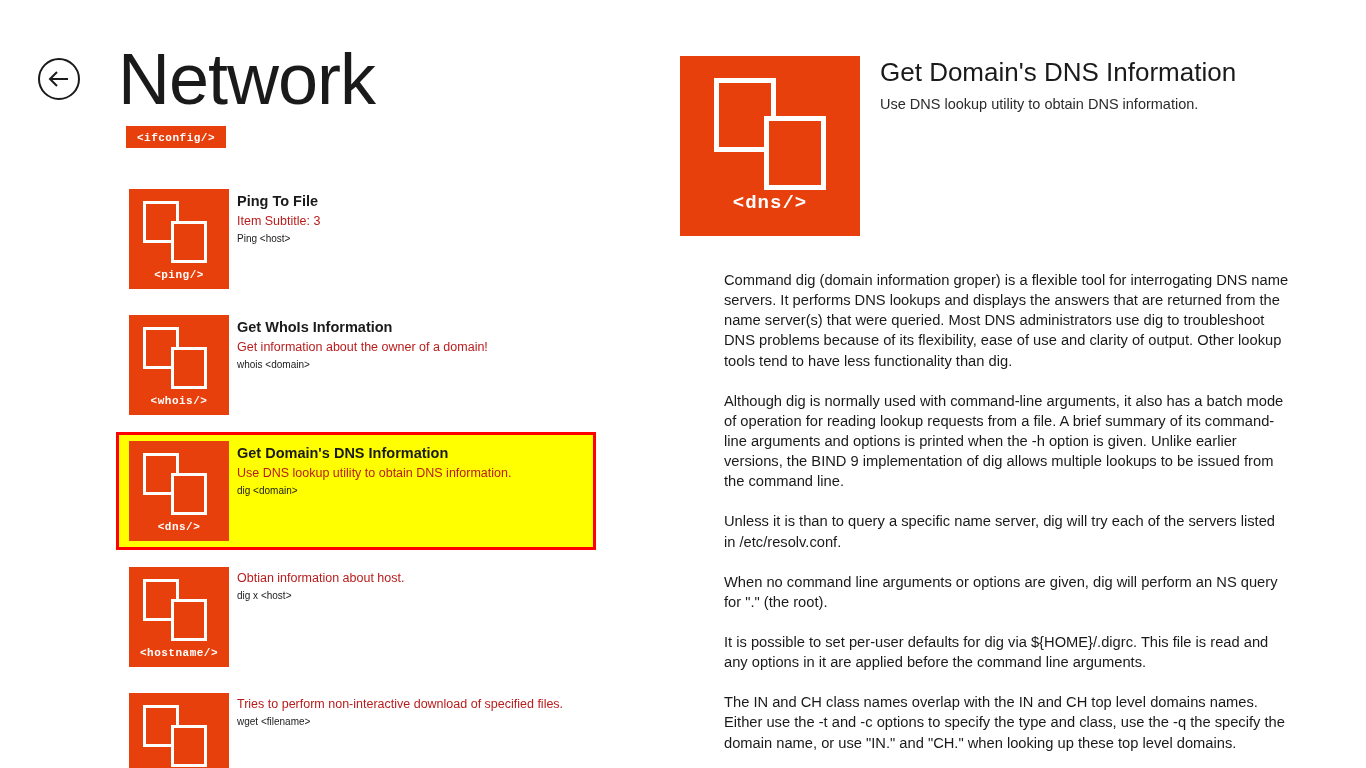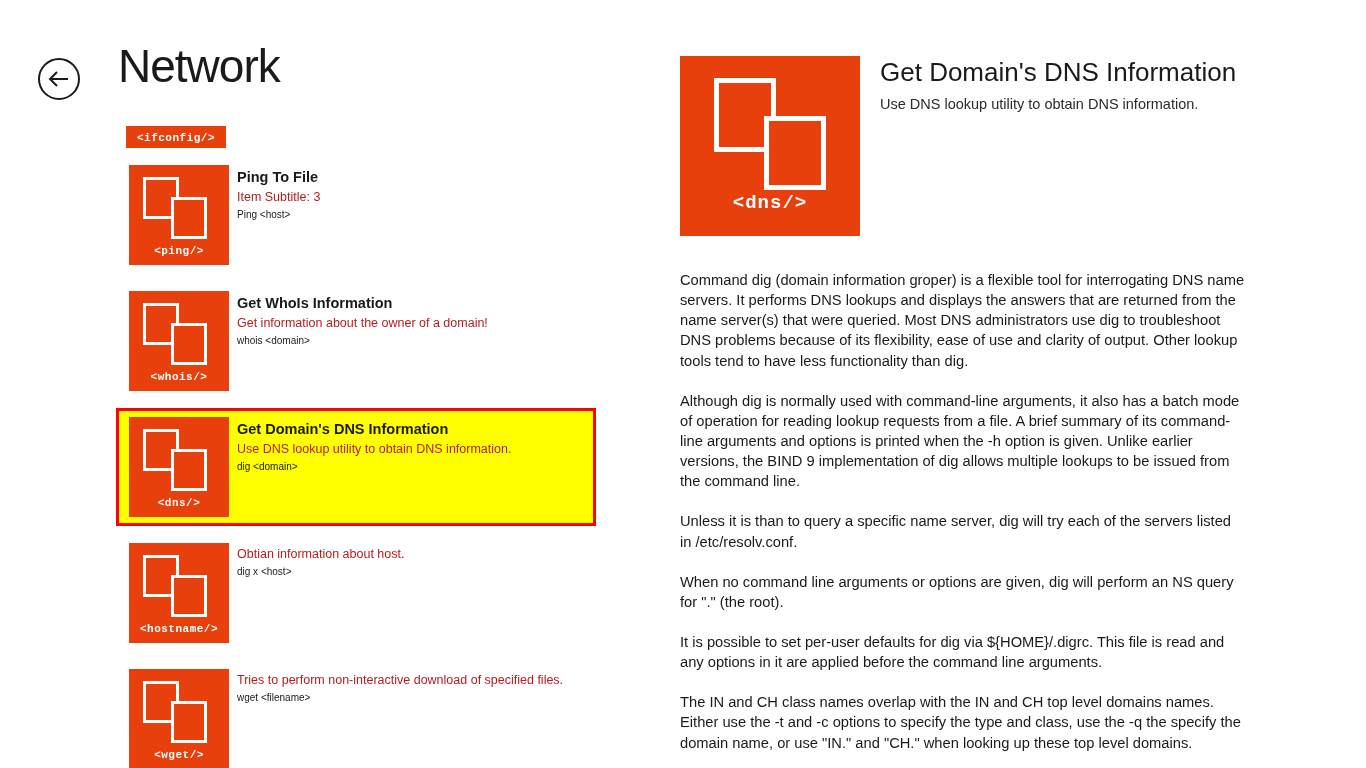--- a/index.html
+++ b/index.html
@@ -26,21 +26,21 @@
     background: transparent;
     display: flex; align-items: center; justify-content: center;
     cursor: pointer;
     padding: 0;
   }
   .back-button svg { display: block; }
 
   .page-title {
     position: absolute;
     left: 118px; top: 42px;
-    font-size: 46px;
+    font-size: 72px;
     font-weight: 300;
     letter-spacing: -1px;
     color: #1a1a1a;
     line-height: 1.05;
   }
 
   
   .list {
     position: absolute;
     left: 116px; top: 126px;
@@ -117,21 +117,21 @@
     line-height: 1.5;
   }
   .item-command {
     font-size: 10px;
     color: #1a1a1a;
     line-height: 1.5;
   }
 
   
   .mini-row {
-    margin-bottom: 8px;
+    margin-bottom: 32px;
     padding-left: 10px;
   }
 
   
   .detail {
     position: absolute;
     left: 680px; top: 56px;
     width: 620px;
   }
   .detail-header {
@@ -174,20 +174,21 @@
   }
   .detail-subtitle {
     font-size: 14.5px;
     color: #2b2b2b;
     margin-top: 6px;
     line-height: 1.4;
   }
   .detail-body {
     margin-top: 34px;
     width: 565px;
+    margin-left: 44px;
   }
   .detail-body p {
     margin: 0 0 20px 0;
     font-size: 14.7px;
     line-height: 1.37;
     color: #1a1a1a;
   }
 </style>
 </head>
 <body>

